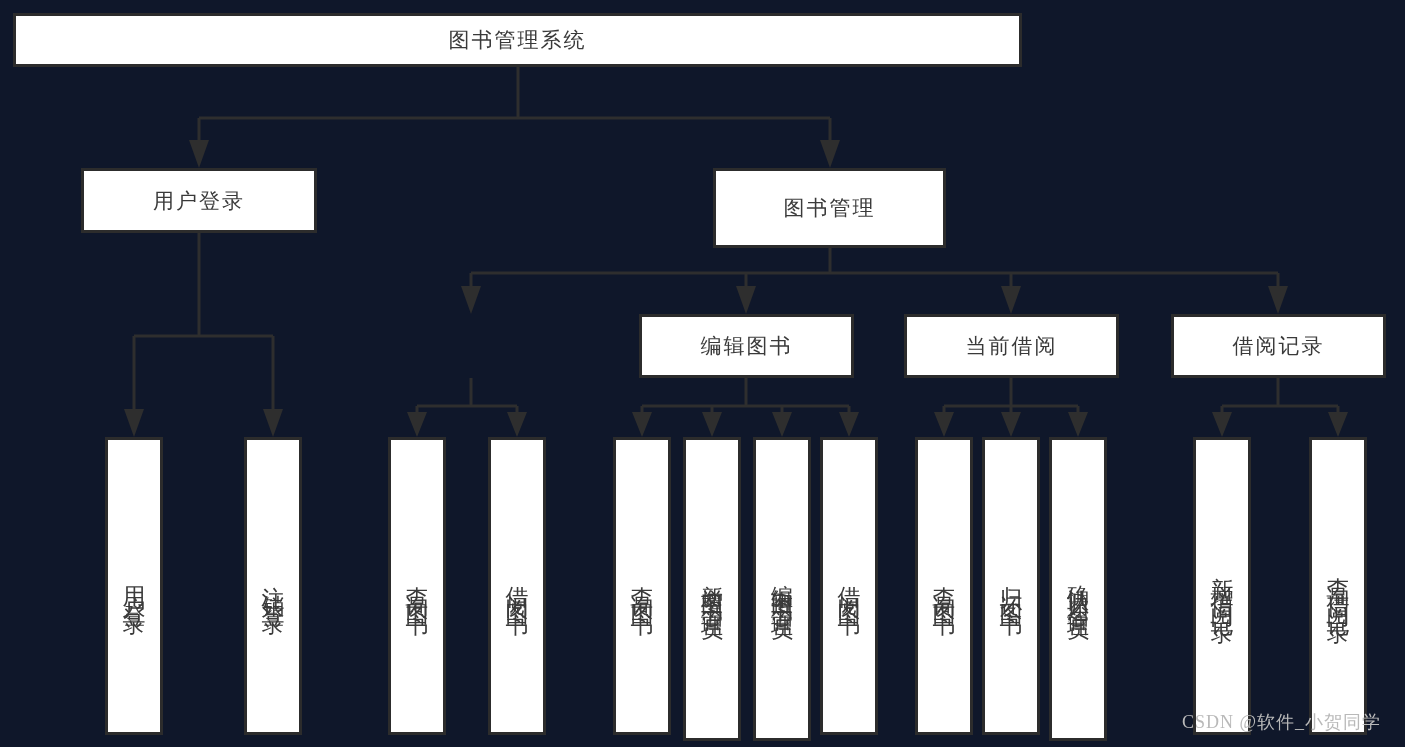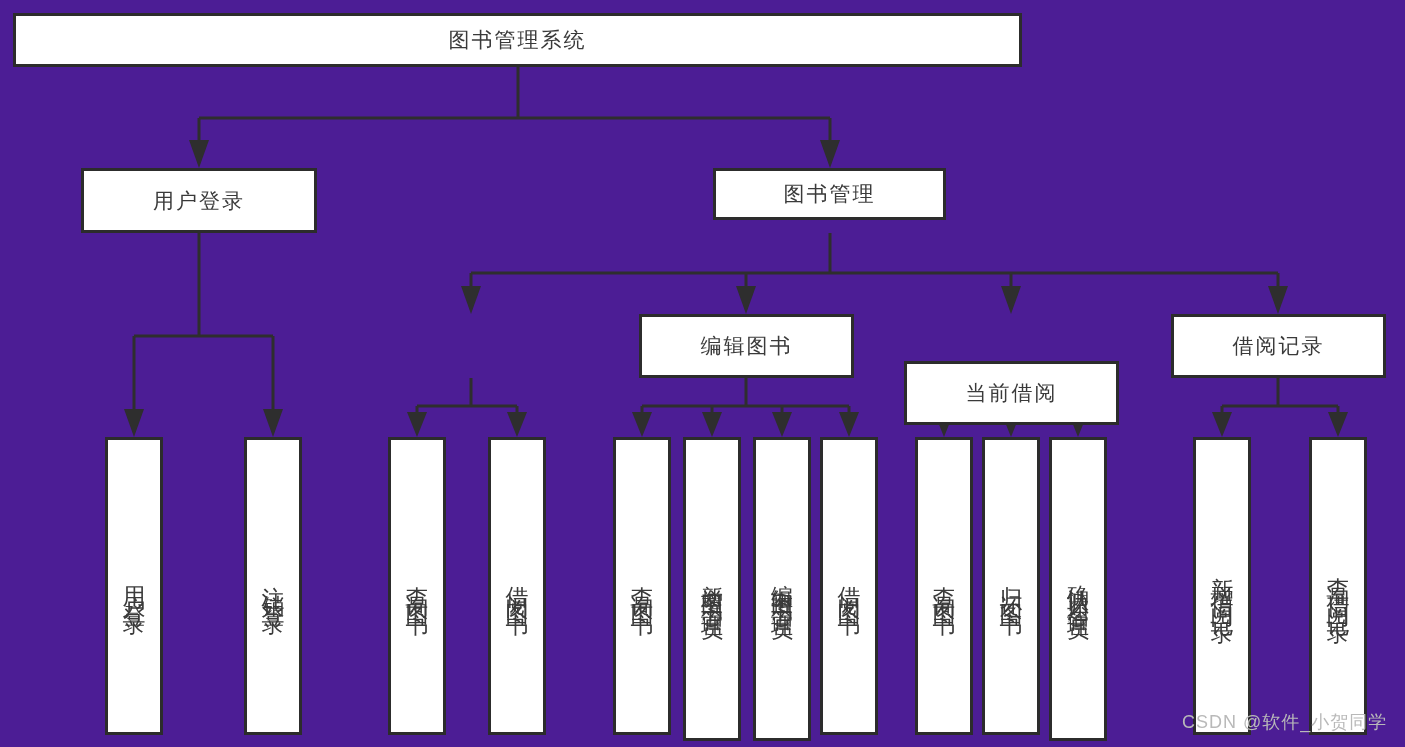--- a/index.html
+++ b/index.html
@@ -1,21 +1,21 @@
 <!DOCTYPE html>
 <html><head>
 <meta charset="utf-8">
 <style>
   html,body{margin:0;padding:0;background:#ffffff;}
   #canvas{
     position:relative;
     width:1405px;height:747px;
-    background:#4c1d95;
+    background:#0f172a;
     overflow:hidden;
-    font-family:Liberation Sans, sans-serif;
+    font-family:Liberation Serif, serif;
   }
   #connectors{position:absolute;left:0;top:0;z-index:1;}
   .node{
     position:absolute;
     box-sizing:border-box;
     background:#ffffff;
     border:3px solid #2c2c2c;
     display:flex;
     align-items:center;
     justify-content:center;
@@ -82,24 +82,24 @@
       <polygon points="1001,412 1021,412 1011,437"></polygon>
       <polygon points="1068,412 1088,412 1078,437"></polygon>
       <polygon points="1212,412 1232,412 1222,437"></polygon>
       <polygon points="1328,412 1348,412 1338,437"></polygon>
     </g>
   </svg>
 
   <div class="node h-node" style="left:13px;top:13px;width:1009px;height:54px;">图书管理系统</div>
 
   <div class="node h-node" style="left:81px;top:168px;width:236px;height:65px;">用户登录</div>
-  <div class="node h-node" style="left:713px;top:168px;width:233px;height:52px;">图书管理</div>
+  <div class="node h-node" style="left:713px;top:168px;width:233px;height:80px;">图书管理</div>
 
   <div class="node h-node" style="left:639px;top:314px;width:215px;height:64px;">编辑图书</div>
-  <div class="node h-node" style="left:904px;top:314px;width:215px;height:64px;margin-top:47px;">当前借阅</div>
+  <div class="node h-node" style="left:904px;top:314px;width:215px;height:64px;">当前借阅</div>
   <div class="node h-node" style="left:1171px;top:314px;width:215px;height:64px;">借阅记录</div>
 
   <div class="node v-node" style="left:105px;top:437px;width:58px;height:298px;">用户登录</div>
   <div class="node v-node" style="left:244px;top:437px;width:58px;height:298px;">注销登录</div>
 
   <div class="node v-node" style="left:388px;top:437px;width:58px;height:298px;">查询图书</div>
   <div class="node v-node" style="left:488px;top:437px;width:58px;height:298px;">借阅图书</div>
 
   <div class="node v-node" style="left:613px;top:437px;width:58px;height:298px;">查询图书</div>
   <div class="node v-node tight" style="left:683px;top:437px;width:58px;height:304px;">新增图书（管理员）</div>

